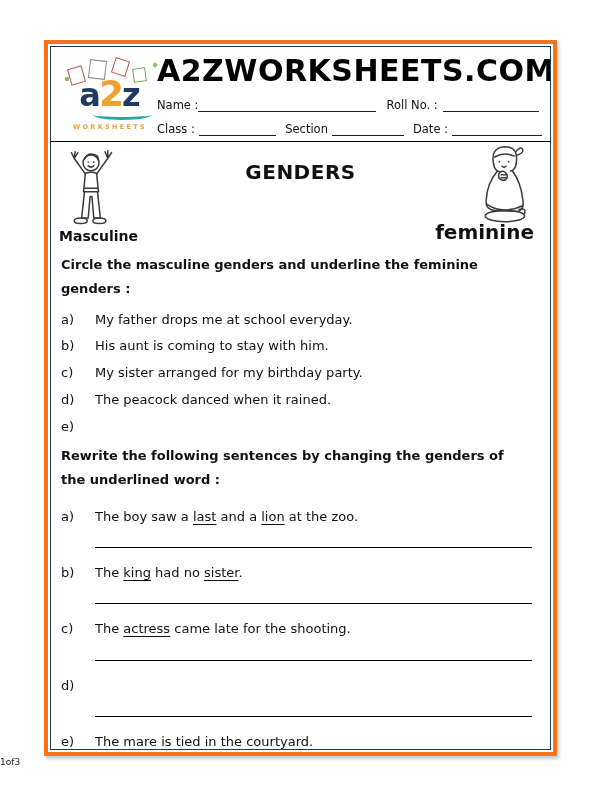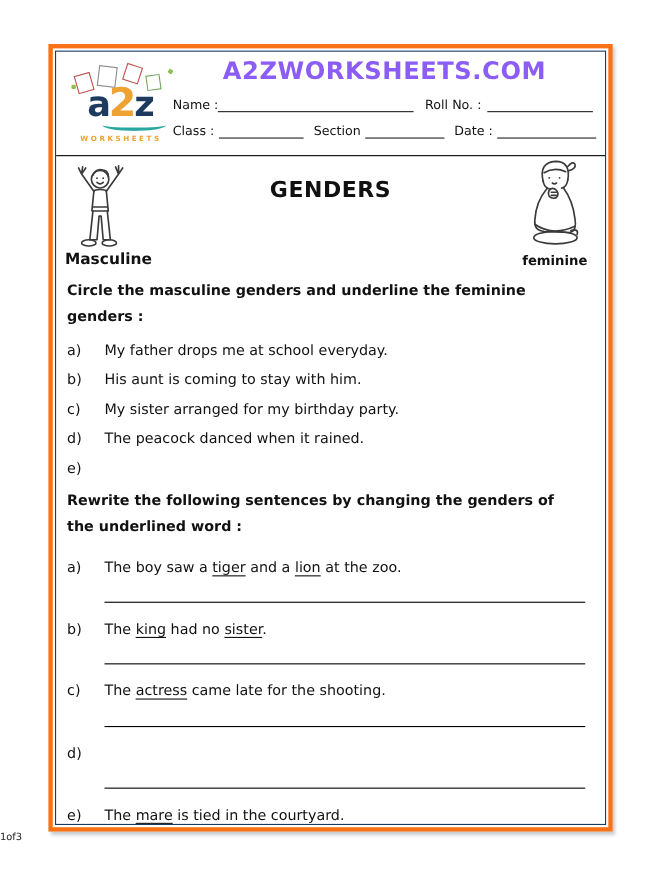--- a/index.html
+++ b/index.html
@@ -28,37 +28,37 @@
   .confetti { position:absolute; width:4px; height:4px; background:#8cc152; border-radius:1px; }
   .c1 { left:0; top:18px; } .c2 { left:88px; top:4px; transform:rotate(30deg); }
   .a2z { position:relative; margin-top:22px; line-height:26px; font-weight:bold; white-space:nowrap; text-align:center; }
   .la, .lz { font-size:32px; color:#1d3a5f; }
   .l2  { font-size:36px; color:#eda233; margin:0 -2px; }
   .swoosh { width:58px; height:6px; border-bottom:3px solid #2aa6a0;
             border-radius:0 0 50px 50px / 0 0 9px 9px; margin:-3px 0 0 34px; }
   .logo-word { margin-top:3px; text-align:center; font-size:6.5px; font-weight:bold;
                color:#eda233; letter-spacing:2.3px; }
   .header-right { position:absolute; left:106px; right:8px; top:6px; }
-  .site-title { text-align:center; font-weight:bold; font-size:22px; color:#8b5cf6; letter-spacing:.5px; }
+  .site-title { text-align:center; font-weight:bold; font-size:30px; color:#000000; letter-spacing:.5px; }
   .field-row { display:flex; align-items:flex-end; font-size:11.5px; white-space:nowrap; }
   .row1 { margin-top:10px; }
   .row2 { margin-top:10px; }
   .blank { display:inline-block; border-bottom:1px solid #222; height:12px; box-sizing:border-box; }
   .b-name { width:178px; } .b-roll { width:96px; } .b-class { width:86px; }
   .b-section { width:80px; } .b-date { width:100px; }
   .gap-sm { width:5px; } .gap-md { width:10px; }
   .sep { border-top:1.6px solid #000; margin-top:4px; }
   
   .figures { position:relative; height:102px; }
   .ws-title { position:absolute; top:18px; left:0; right:0; text-align:center;
               font-weight:bold; font-size:20px; letter-spacing:.5px; }
   .boy-img  { position:absolute; left:12px; top:6px; }
   .girl-img { position:absolute; right:16px; top:0px; }
   .cap-m { position:absolute; left:8px;  bottom:0px; font-weight:bold; font-size:14px; }
-  .cap-f { position:absolute; right:16px; bottom:0px; font-weight:bold; font-size:12px; }
+  .cap-f { position:absolute; right:16px; bottom:0px; font-weight:bold; font-size:20px; }
   svg .ln { fill:none; stroke:#3a3a3a; stroke-width:1.6; stroke-linecap:round; stroke-linejoin:round; }
   
   .content { padding:0 10px; font-size:13px; }
   .instr { font-weight:bold; font-size:13px; margin-top:9px; line-height:1.85; }
   .instr2 { max-width:468px; }
   .qitem { display:flex; margin-top:10.5px; line-height:1.25; }
   .qitem2 { margin-top:17px; }
   .qletter { width:34px; flex:none; }
   .qtext .u { text-decoration:underline; text-underline-offset:2.5px; }
   .ans-line { border-bottom:1.5px solid #000; margin:22px 8px 0 34px; height:0; }
@@ -169,21 +169,21 @@
         <span class="qtext">The peacock danced when it rained.</span>
       </div>
       <div class="qitem">
         <span class="qletter">e)</span>
       </div>
 
       <div class="instr instr2">Rewrite the following sentences by changing the genders of the underlined word :</div>
 
       <div class="qitem qitem2">
         <span class="qletter">a)</span>
-        <span class="qtext"><span>The boy saw a </span><span class="u">tiger</span><span> and a </span><span class="u">lion</span><span> at the zoo.</span></span>
+        <span class="qtext"><span>The boy saw a </span><span class="u">last</span><span> and a </span><span class="u">lion</span><span> at the zoo.</span></span>
       </div>
       <div class="ans-line"></div>
 
       <div class="qitem qitem2">
         <span class="qletter">b)</span>
         <span class="qtext"><span>The </span><span class="u">king</span><span> had no </span><span class="u">sister</span><span>.</span></span>
       </div>
       <div class="ans-line"></div>
 
       <div class="qitem qitem2">

